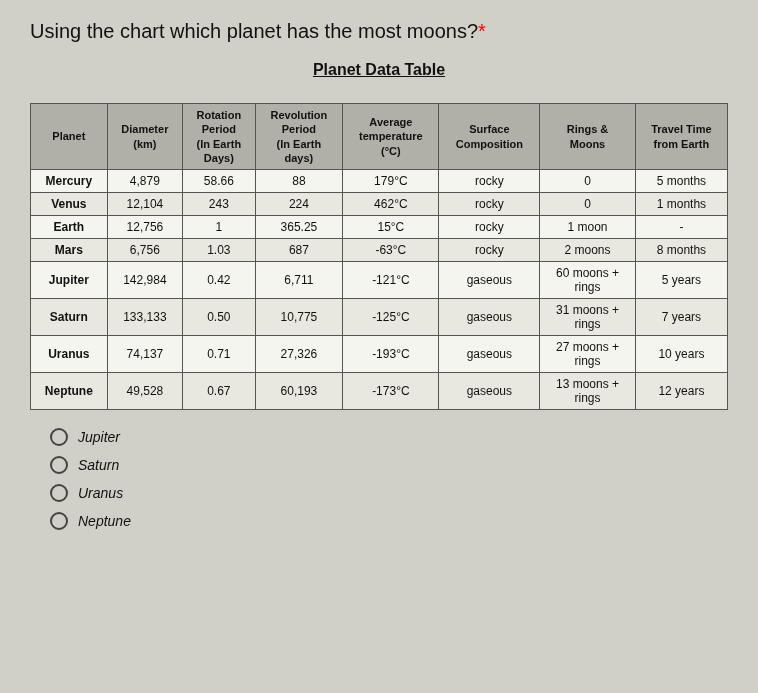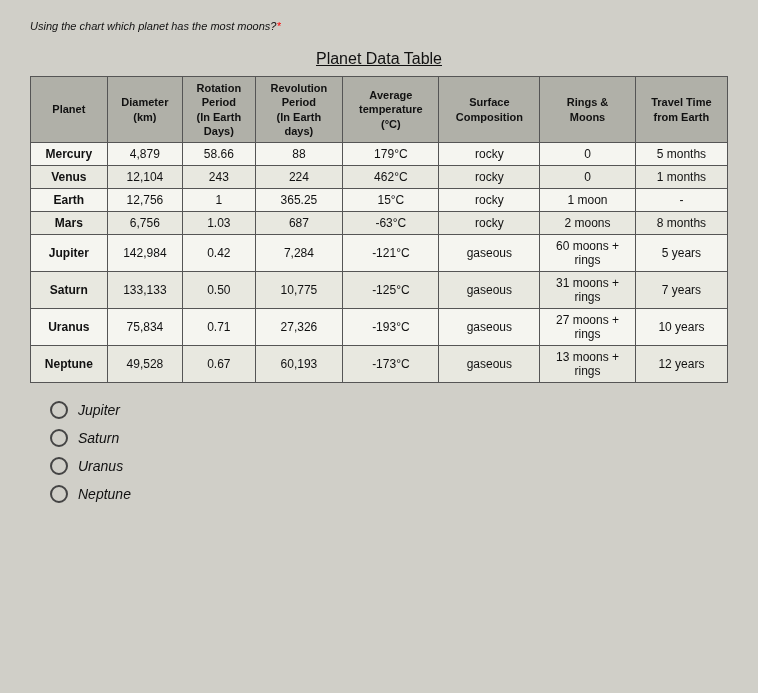--- a/index.html
+++ b/index.html
@@ -6,34 +6,33 @@
     body {
       background: #d0cfc8;
       font-family: Arial, sans-serif;
       font-size: 13px;
       color: #111;
       width: 758px;
       min-height: 693px;
       padding: 20px 30px 30px 30px;
     }
     .question {
-      font-size: 11px;
-      font-style: italic;
+      font-size: 20px;
       margin-bottom: 18px;
       color: #111;
     }
     .required-star {
       color: red;
     }
     .table-title {
       text-align: center;
       font-size: 16px;
-      font-weight: normal;
+      font-weight: bold;
       text-decoration: underline;
-      margin-bottom: 8px;
+      margin-bottom: 24px;
       color: #111;
     }
     .planet-table {
       width: 100%;
       border-collapse: collapse;
       background: #fff;
       font-size: 12px;
     }
     .planet-table th, .planet-table td {
       border: 1px solid #555;
@@ -146,39 +145,39 @@
         <td>687</td>
         <td>-63°C</td>
         <td>rocky</td>
         <td>2 moons</td>
         <td>8 months</td>
       </tr>
       <tr>
         <td>Jupiter</td>
         <td>142,984</td>
         <td>0.42</td>
-        <td>7,284</td>
+        <td>6,711</td>
         <td>-121°C</td>
         <td>gaseous</td>
         <td>60 moons +<br>rings</td>
         <td>5 years</td>
       </tr>
       <tr>
         <td>Saturn</td>
         <td>133,133</td>
         <td>0.50</td>
         <td>10,775</td>
         <td>-125°C</td>
         <td>gaseous</td>
         <td>31 moons +<br>rings</td>
         <td>7 years</td>
       </tr>
       <tr>
         <td>Uranus</td>
-        <td>75,834</td>
+        <td>74,137</td>
         <td>0.71</td>
         <td>27,326</td>
         <td>-193°C</td>
         <td>gaseous</td>
         <td>27 moons +<br>rings</td>
         <td>10 years</td>
       </tr>
       <tr>
         <td>Neptune</td>
         <td>49,528</td>

